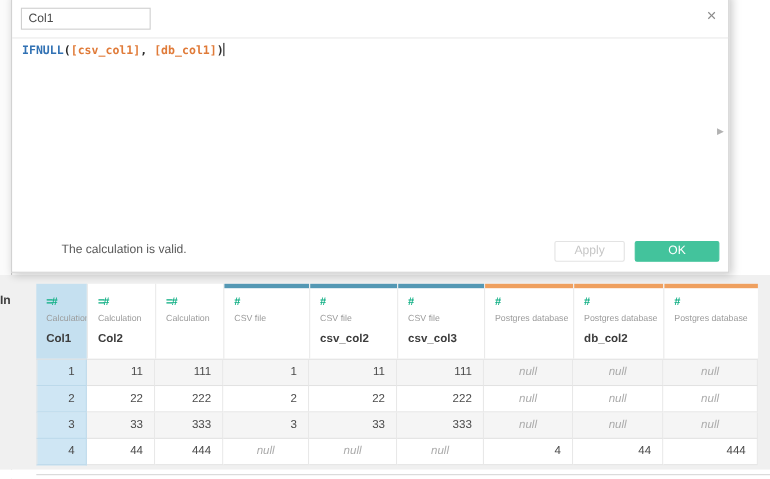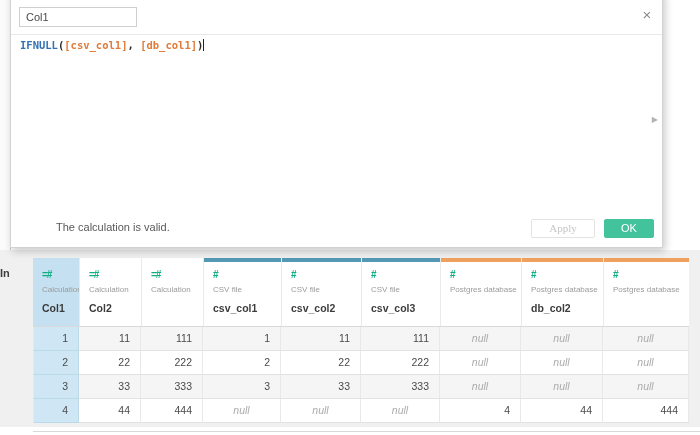--- a/index.html
+++ b/index.html
@@ -39,22 +39,22 @@
   .dlg-sep{position:absolute; left:0; top:41px; width:100%; height:1px; background:#e9e9e9;}
   #formula-line{position:absolute; left:9px; top:46px; font-family:"DejaVu Sans Mono", monospace; font-size:10.5px; font-weight:bold; color:#2b2b2b; white-space:pre;}
   .tok-func{color:var(--formula-function-blue);}
   .tok-field{color:var(--formula-field-orange);}
   .caret{display:inline-block; width:1px; height:12px; background:#222; vertical-align:-2px;}
   #dlg-close{position:absolute; right:7px; top:14px; width:16px; height:16px; font-size:15px; line-height:16px; text-align:center; color:#8a8a8a; cursor:pointer;}
   #dlg-expander{position:absolute; right:4px; top:122px; font-size:8px; color:#b2b2b2; cursor:pointer;}
   #dlg-status{position:absolute; left:10px; bottom:14px; font-size:11px; color:#595959;margin-left:35px;}
   #dlg-buttons{position:absolute; right:8px; bottom:9px; display:flex;}
   .btn{height:19px; box-sizing:border-box; font-family:"Liberation Sans", sans-serif; font-size:11px; border-radius:2px; text-align:center; line-height:17px;}
-  #btn-apply{width:64px; background:#ffffff; border:1px solid #e3e3e3; color:#c6c6c6; margin-right:9px;font-family:Liberation Serif, serif;}
-  #btn-ok{width:50px; background:var(--ok-green); border:1px solid var(--ok-green); color:#ffffff;}
+  #btn-apply{width:64px; background:#ffffff; border:1px solid #e3e3e3; color:#c6c6c6; margin-right:9px;}
+  #btn-ok{width:77px; background:var(--ok-green); border:1px solid var(--ok-green); color:#ffffff;}
 </style>
 </head>
 <body>
 
 <div id="screen">
 
   <div class="left-strip"></div>
   <div class="gray-band"></div>
   <div class="bottom-area"></div>
   <div class="bottom-line"></div>
@@ -76,21 +76,20 @@
         </div>
         <div class="hcell" style="width: 62px;">
           <div class="topbar"></div>
           <div class="hicon">=#</div>
           <div class="hsrc">Calculation</div>
         </div>
         <div class="hcell" style="width: 78px;">
           <div class="topbar blue"></div>
           <div class="hicon">#</div>
           <div class="hsrc">CSV file</div>
-          <div class="hname">csv_col1</div>
         </div>
         <div class="hcell" style="width: 80px;">
           <div class="topbar blue"></div>
           <div class="hicon">#</div>
           <div class="hsrc">CSV file</div>
           <div class="hname">csv_col2</div>
         </div>
         <div class="hcell" style="width: 79px;">
           <div class="topbar blue"></div>
           <div class="hicon">#</div>

